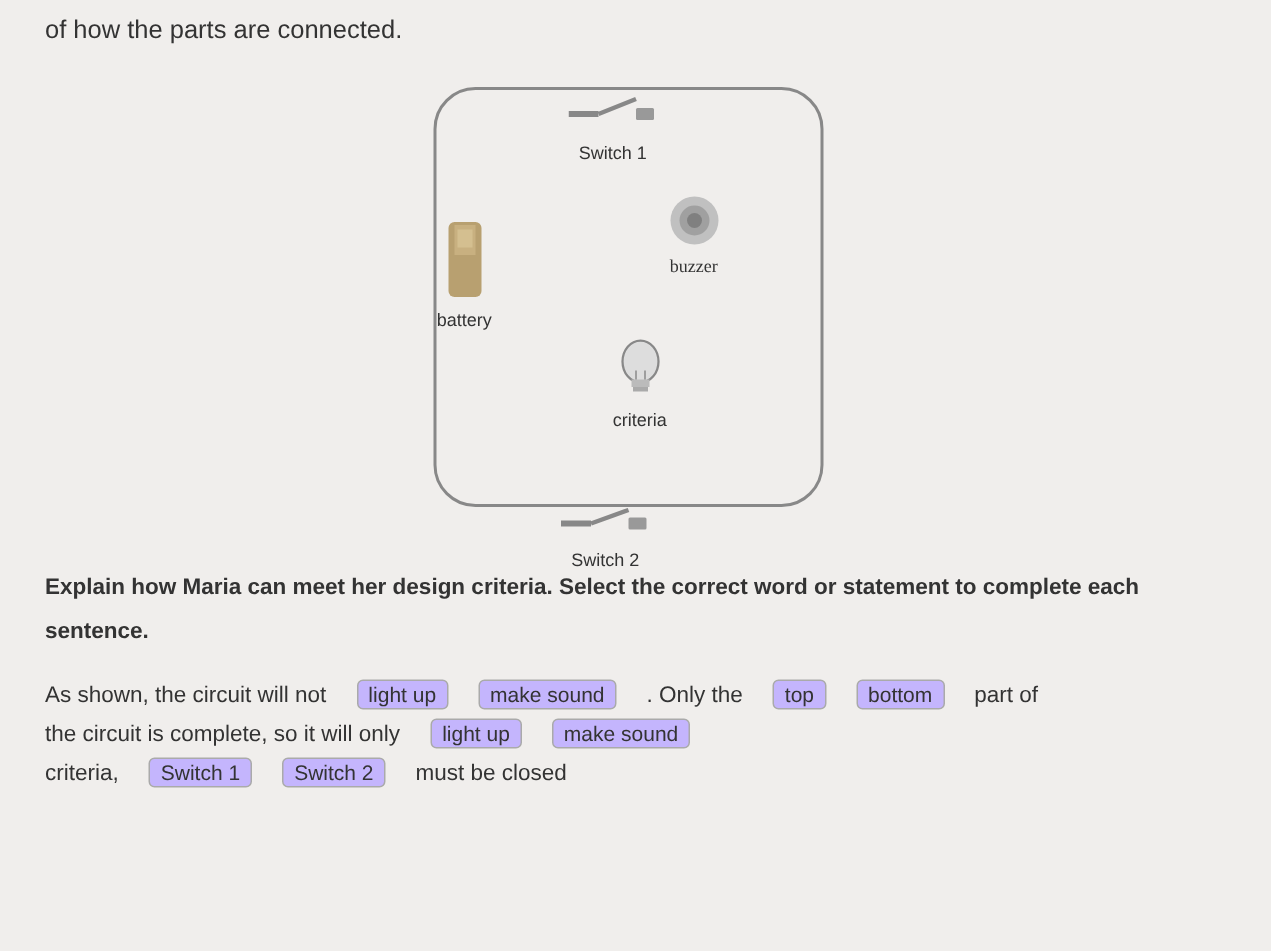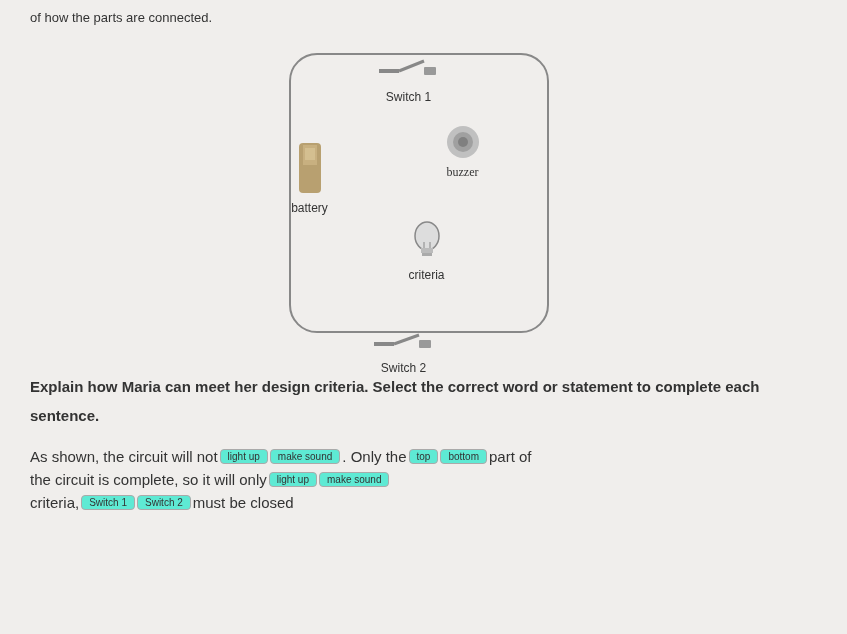--- a/index.html
+++ b/index.html
@@ -7,21 +7,21 @@
       background: #f0eeec;
       font-family: Arial, sans-serif;
       font-size: 16px;
       color: #222;
       width: 847px;
       min-height: 634px;
       padding: 10px 30px 20px 30px;
     }
 
     .intro-text {
-      font-size: 13px;
+      font-size: 17px;
       color: #333;
       margin-bottom: 8px;
     }
 
     .circuit-diagram {
       margin: 10px auto 18px auto;
       width: 310px;
       height: 320px;
       position: relative;
     }
@@ -62,31 +62,31 @@
       line-height: 1.9;
       margin-top: 5px;
       font-weight: bold;
     }
 
     .sentence-line {
       display: flex;
       align-items: center;
       flex-wrap: wrap;
       margin-bottom: 6px;
-      gap: 2px;
+      gap: 20px;
     }
 
     .word-choice {
       display: inline-flex;
       align-items: center;
       border: 1px solid #aaa;
       border-radius: 4px;
       padding: 1px 7px;
-      background: #5eead4;
-      font-size: 10px;
+      background: #c4b5fd;
+      font-size: 14px;
       color: #333;
       cursor: pointer;
       white-space: nowrap;
     }
 
     .text-segment {
       font-size: 15px;
       color: #333;
     }
   </style>

